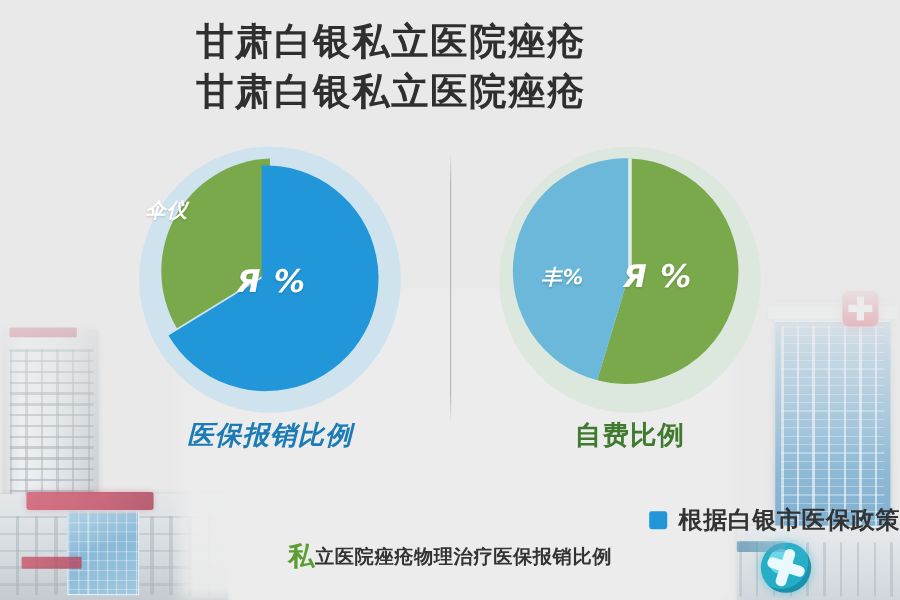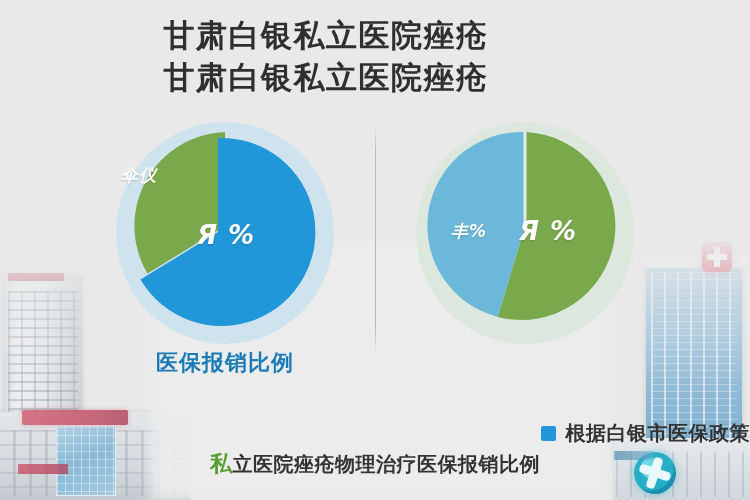--- a/index.html
+++ b/index.html
@@ -103,37 +103,37 @@
     position:absolute;color:#ffffff;font-weight:700;
     font-family:"DejaVu Sans","Liberation Sans",sans-serif;
     text-shadow:0 1px 2px rgba(0,0,0,.18);white-space:nowrap;font-style:italic;
   }
   .lbl-big{font-size:26px;letter-spacing:1px;}
   .lbl-small{font-size:17px;letter-spacing:1px;}
 
   .cap{position:absolute;left:0;top:236px;width:300px;text-align:center;
     font-family:"DejaVu Sans","Liberation Sans",sans-serif;
     font-size:22px;font-weight:700;letter-spacing:1px;}
-  .cap.blue{color:#1a7bb5;}
+  .cap.blue{color:#1a7bb5;font-style:italic;}
   .cap.green{color:#3f7a2e;}
 
   
   .legend{position:absolute;left:0;top:418px;width:750px;z-index:7;}
   .legend-row{display:flex;align-items:center;justify-content:flex-end;gap:10px;height:30px;}
   .swatch{width:15px;height:15px;background:#2196d8;border-radius:2px;flex:none;}
   .legend-text{
     font-family:"DejaVu Sans","Liberation Sans",sans-serif;
     font-size:20px;font-weight:700;color:#333;letter-spacing:.5px;white-space:nowrap;}
   .legend-row2{display:flex;align-items:center;justify-content:center;height:32px;}
   .legend-accent{
     font-family:"DejaVu Sans","Liberation Sans",sans-serif;
     font-size:22px;font-weight:700;color:#5a9e32;letter-spacing:.5px;}
   .legend-rest{
     font-family:"DejaVu Sans","Liberation Sans",sans-serif;
-    font-size:20px;font-weight:700;color:#333;letter-spacing:.5px;white-space:nowrap;}
+    font-size:16px;font-weight:700;color:#333;letter-spacing:.5px;white-space:nowrap;}
 </style>
 </head>
 <body>
 
 <div id="stage">
 
   <div class="photo-layer">
     <div class="bldg-left">
       <div class="bl-tower"></div>
       <div class="bl-roofsign"></div>
@@ -186,20 +186,21 @@
 
           <path d="M 100 100 L 100 6 A 94 94 0 1 1 72.7 190.9 Z" fill="#7aa94c"></path>
 
           <path d="M 100 100 L 72.7 190.9 A 94 94 0 0 1 100 6 Z" fill="#6bb8da"></path>
 
           <rect x="98.5" y="6" width="3" height="94" fill="#eef2f0" opacity=".9"></rect>
         </svg>
       </div>
       <span class="slice-label lbl-small" style="left:76px;top:108px;">丰%</span>
       <span class="slice-label lbl-big" style="left:144px;top:104px;">Я %</span>
+      <div class="cap green">自费比例</div>
     </div>
   </div>
 
   <div class="legend">
     <div class="legend-row">
       <span class="swatch"></span>
       <span class="legend-text">根据白银市医保政策</span>
     </div>
     <div class="legend-row2">
       <span class="legend-accent">私</span>

